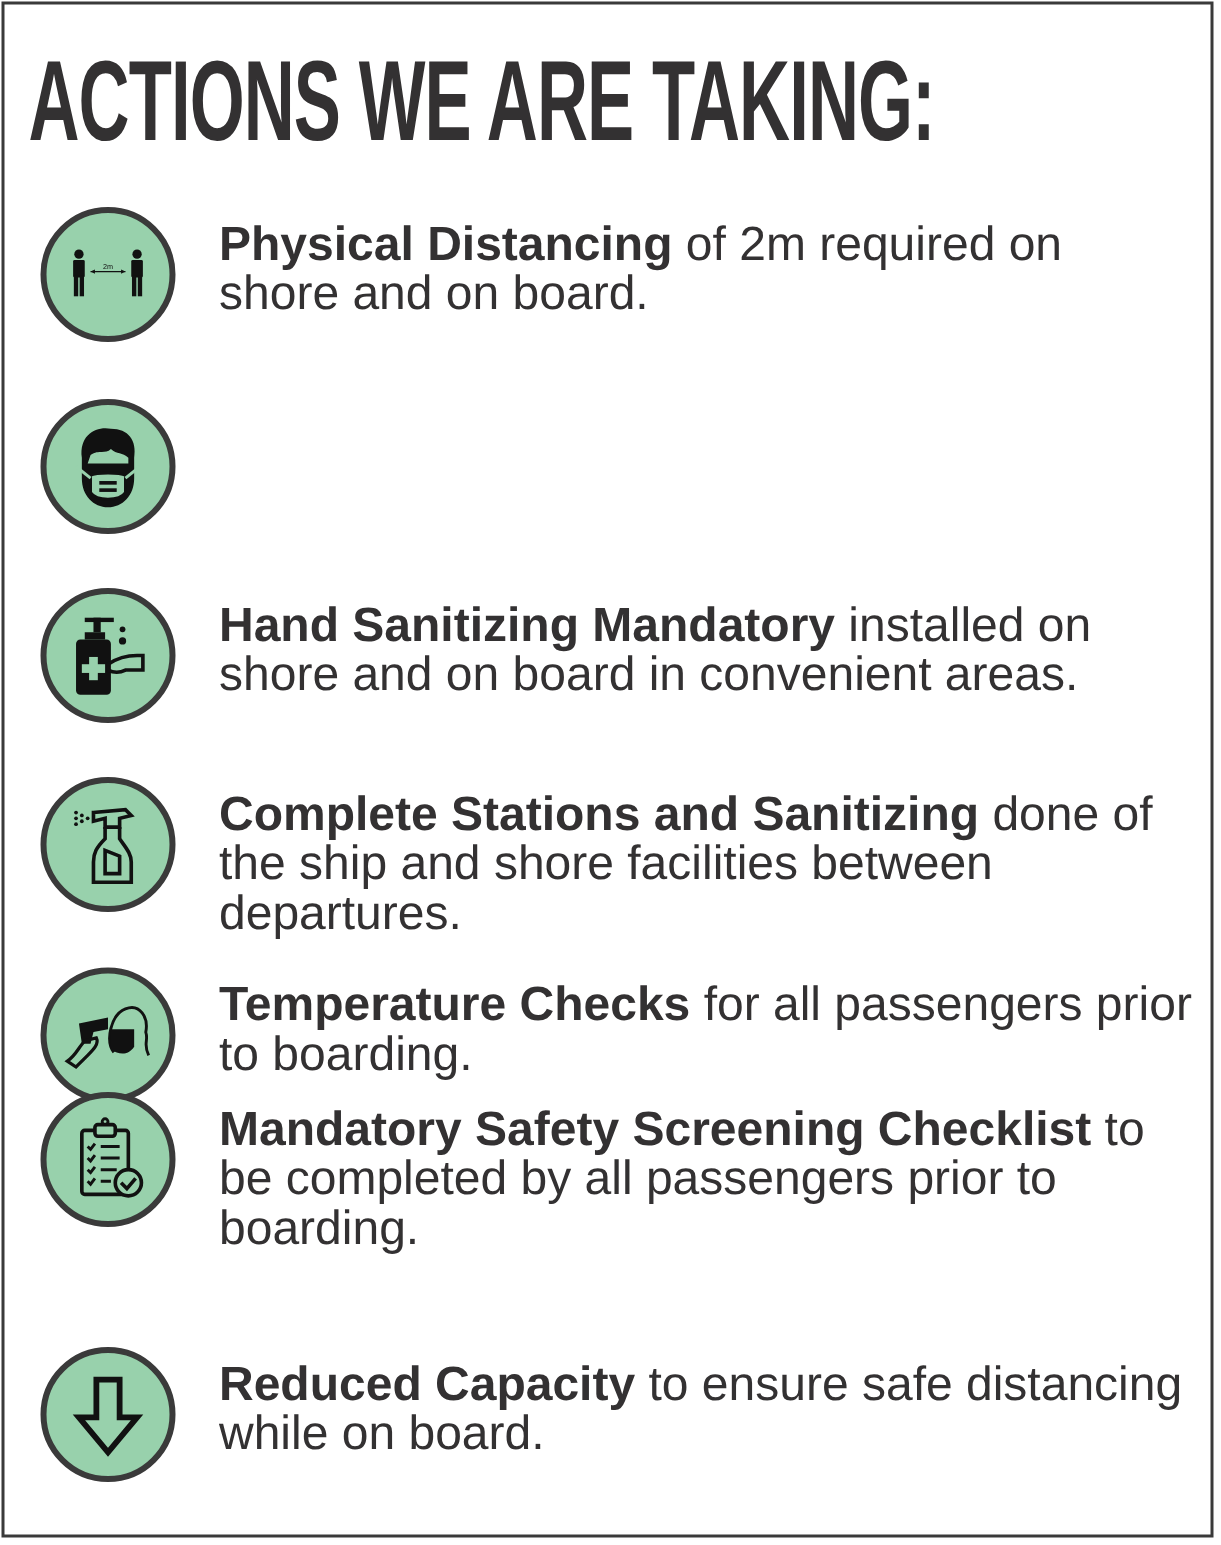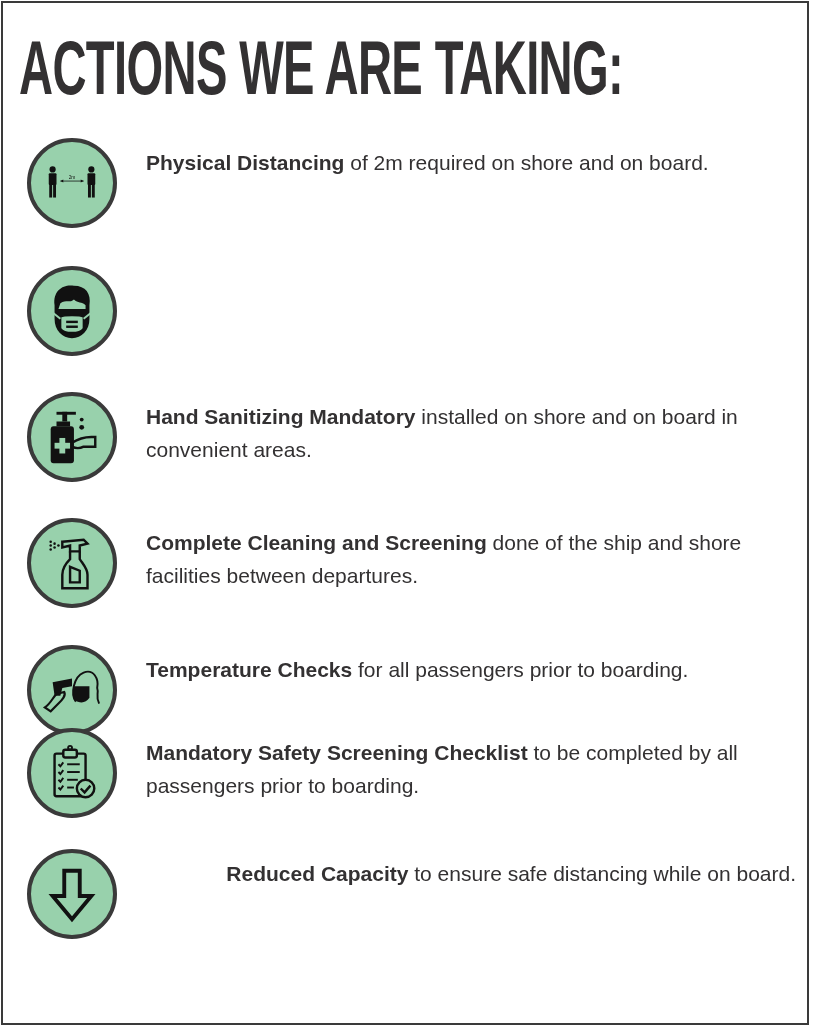--- a/index.html
+++ b/index.html
@@ -19,21 +19,21 @@
     .item { position: absolute; left: 0; width: 808px; height: 96px; }
     .icon {
       position: absolute; left: 27px; top: 0;
       width: 90px; height: 90px; box-sizing: border-box;
       border-radius: 50%; border: 4px solid #3a3a3a; background: #98d1ac;
       display: flex; align-items: center; justify-content: center;
     }
     .icon svg { width: 62px; height: 62px; }
     .text {
       position: absolute; left: 146px; top: 8px; width: 650px;
-      font-family: "Liberation Sans", sans-serif; font-size: 21px; line-height: 33px;
+      font-family: "Liberation Sans", sans-serif; font-size: 32px; line-height: 33px;
       color: #333132;
     }
     .text b { font-weight: bold; }
   </style>
 </head>
 <body>
 
 <div class="frame"></div>
 
 <div class="title">ACTIONS WE ARE TAKING:</div>
@@ -99,21 +99,21 @@
           <circle cx="10" cy="14" r="1.3"></circle>
         <circle cx="14" cy="16" r="1.3"></circle>
           <circle cx="10" cy="18" r="1.3"></circle>
           <circle cx="18" cy="14" r="1.3"></circle>
       </g>
       <path d="M22 10 L44 8 L48 12 L40 14 L40 20 L30 20 L30 14 L22 16 Z" fill="none" stroke="#111" stroke-width="2.5"></path>
       <path d="M30 20 L30 28 C24 34 22 38 22 44 L22 58 L48 58 L48 44 C48 38 44 34 40 28 L40 20" fill="none" stroke="#111" stroke-width="2.5"></path>
       <path d="M30 36 L30 52 L40 52 L40 40 Z" fill="none" stroke="#111" stroke-width="2.5"></path>
     </svg>
   </div>
-  <div class="text"><b>Complete Cleaning and Screening</b><span> done of the ship and shore facilities between departures.</span></div>
+  <div class="text"><b>Complete Stations and Sanitizing</b><span> done of the ship and shore facilities between departures.</span></div>
 </div>
 
 <div class="item" style="top:645px;padding-left:18px;">
   <div class="icon">
     <svg viewBox="0 0 64 64">
       <path d="M36 44 C30 36 34 18 44 14 C54 10 60 20 58 30 C60 36 56 38 60 46" fill="none" stroke="#111" stroke-width="2"></path>
       <path d="M34 28 L50 28 L50 40 C46 46 40 46 34 42 Z" fill="#111"></path>
       <path d="M12 24 L32 20 L32 28 L22 30 L20 38 L14 38 Z" fill="#111"></path>
       <path d="M4 50 C10 46 12 40 16 36 L24 34 C26 38 22 42 18 46 L10 54 Z" fill="none" stroke="#111" stroke-width="2.2"></path>
     </svg>
@@ -137,20 +137,20 @@
         <path d="M18 47 l2 2 l3 -4"></path>
           <line x1="27" y1="47" x2="34" y2="47"></line>
       </g>
       <circle cx="46" cy="48" r="9" fill="#98d1ac" stroke="#111" stroke-width="2.5"></circle>
       <path d="M41 48 l4 4 l6 -7" fill="none" stroke="#111" stroke-width="2.5"></path>
     </svg>
   </div>
   <div class="text"><b>Mandatory Safety Screening Checklist</b><span> to be completed by all passengers prior to boarding.</span></div>
 </div>
 
-<div class="item" style="top:849px;text-align:right;">
+<div class="item" style="top:898px;">
   <div class="icon">
     <svg viewBox="0 0 64 64">
       <path d="M24 8 L40 8 L40 34 L52 34 L32 58 L12 34 L24 34 Z" fill="none" stroke="#111" stroke-width="4" stroke-linejoin="miter"></path>
     </svg>
   </div>
   <div class="text"><b>Reduced Capacity</b><span> to ensure safe distancing while on board.</span></div>
 </div>
 
 </body></html>

